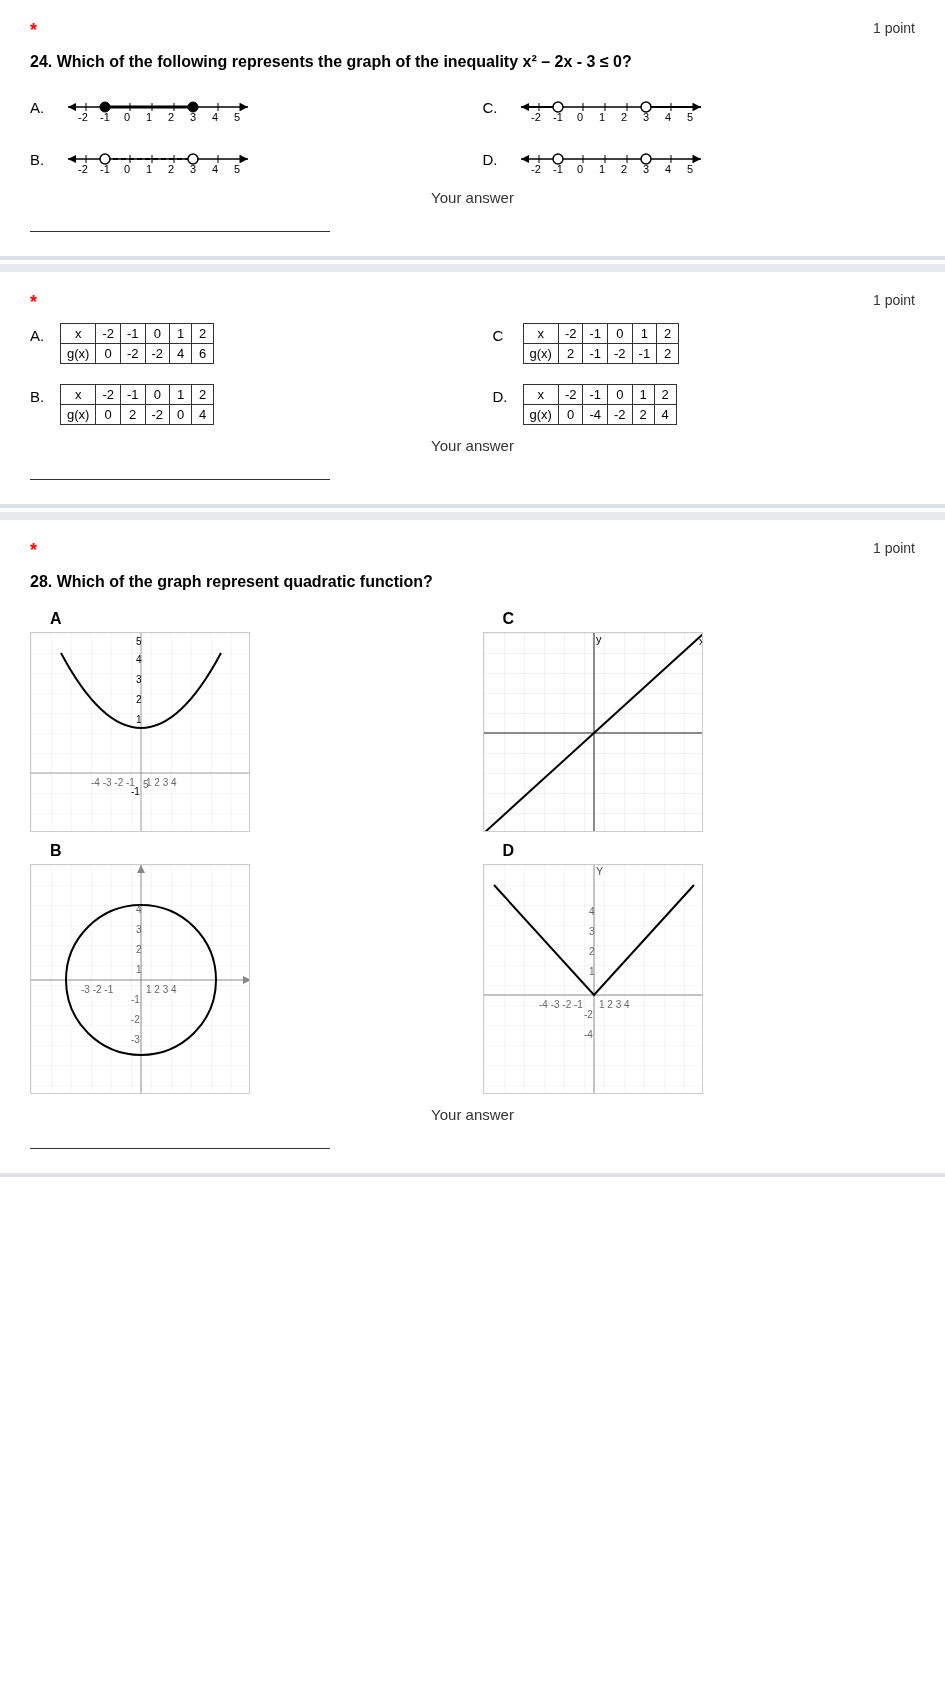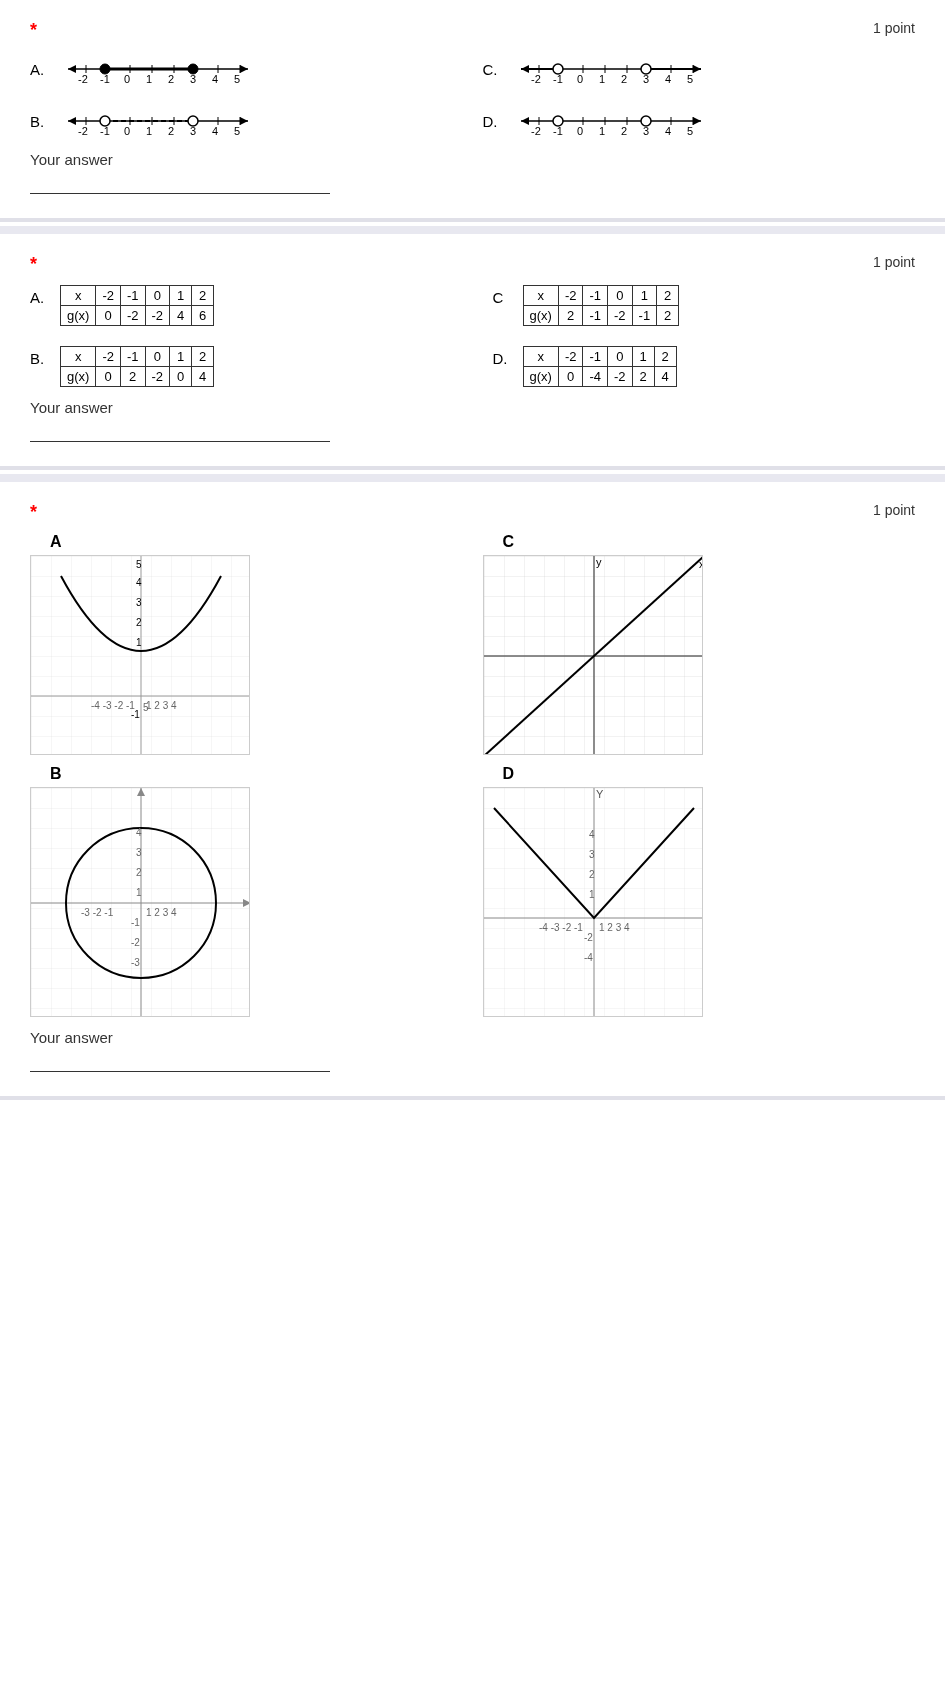--- a/index.html
+++ b/index.html
@@ -40,20 +40,21 @@
       font-size: 16px;
       font-weight: bold;
       margin-bottom: 16px;
       line-height: 1.4;
     }
     .your-answer-label {
       font-size: 15px;
       color: #333;
       margin-top: 12px;
       margin-bottom: 4px;
+      text-align: center;
     }
     .answer-input {
       border: none;
       border-bottom: 1px solid #333;
       width: 300px;
       outline: none;
       font-size: 15px;
       padding: 2px 0;
       display: block;
     }
@@ -127,20 +128,23 @@
     }
   </style>
 </head>
 <body>
 <div class="page">
 
 <div class="question-block">
   <div class="question-header">
     <span class="star">*</span>
     <span class="points">1 point</span>
+  </div>
+  <div class="question-text">
+    <span>24.</span> <span>Which of the following represents the graph of the inequality x² – 2x - 3 ≤ 0?</span>
   </div>
 
   <div class="number-lines-grid">
 
     <div class="nl-item">
       <span class="nl-label">A.</span>
       <svg class="number-line-svg" width="200" height="36">
 
         <line x1="10" y1="18" x2="190" y2="18" stroke="#000" stroke-width="1.5"></line>
 
@@ -375,20 +379,23 @@
   <input class="answer-input" type="text" style="">
 </div>
 
 <div style="height:8px; background:#e8e8f0;"></div>
 
 <div class="question-block">
   <div class="question-header">
     <span class="star">*</span>
     <span class="points">1 point</span>
   </div>
+  <div class="question-text">
+    <span>28.</span> <span>Which of the graph represent quadratic function?</span>
+  </div>
 
   <div class="graphs-grid">
 
     <div class="graph-item">
       <span class="graph-label">A</span>
       <svg class="graph-svg" width="220" height="200" style="border:1px solid #ccc; background:#fff;">
 
         <defs>
           <pattern id="gridA" width="20" height="20" patternUnits="userSpaceOnUse">
             <path d="M 20 0 L 0 0 0 20" fill="none" stroke="#ddd" stroke-width="0.5"></path>

